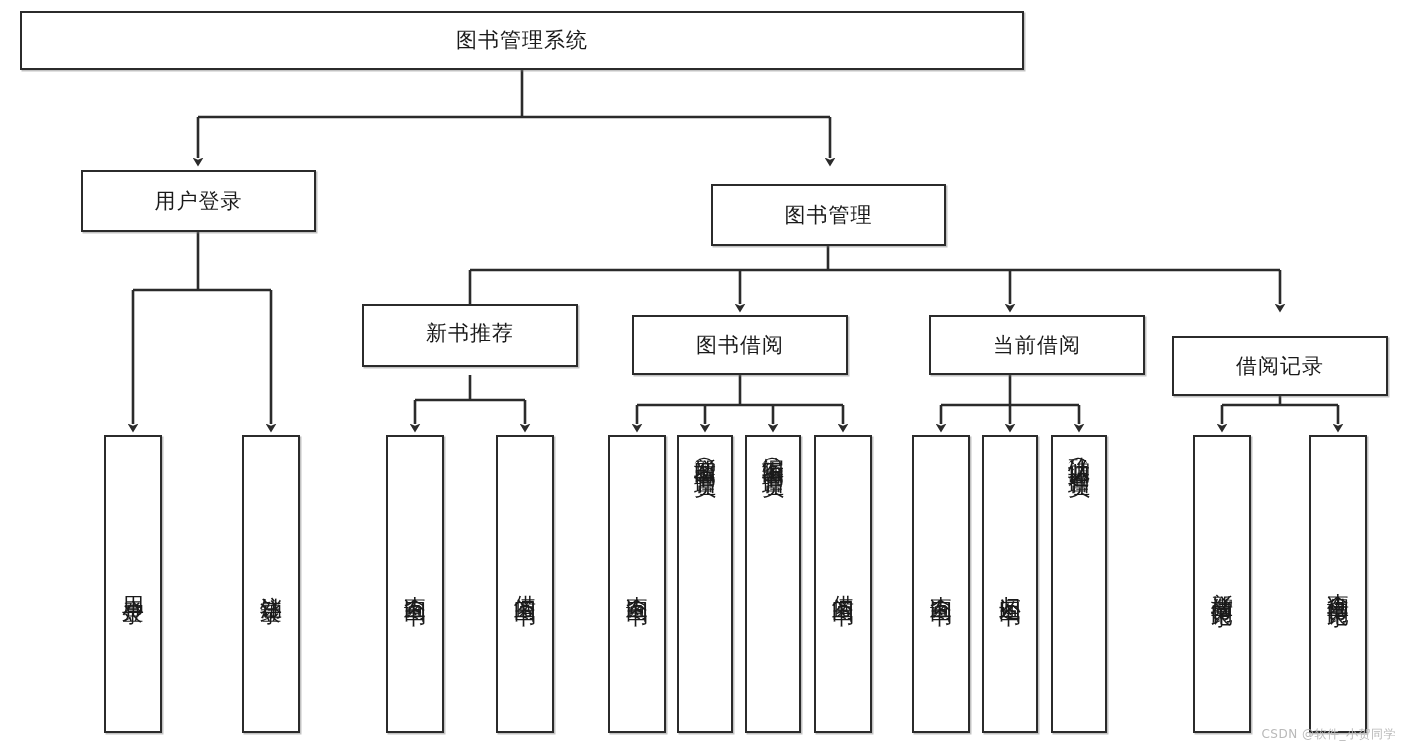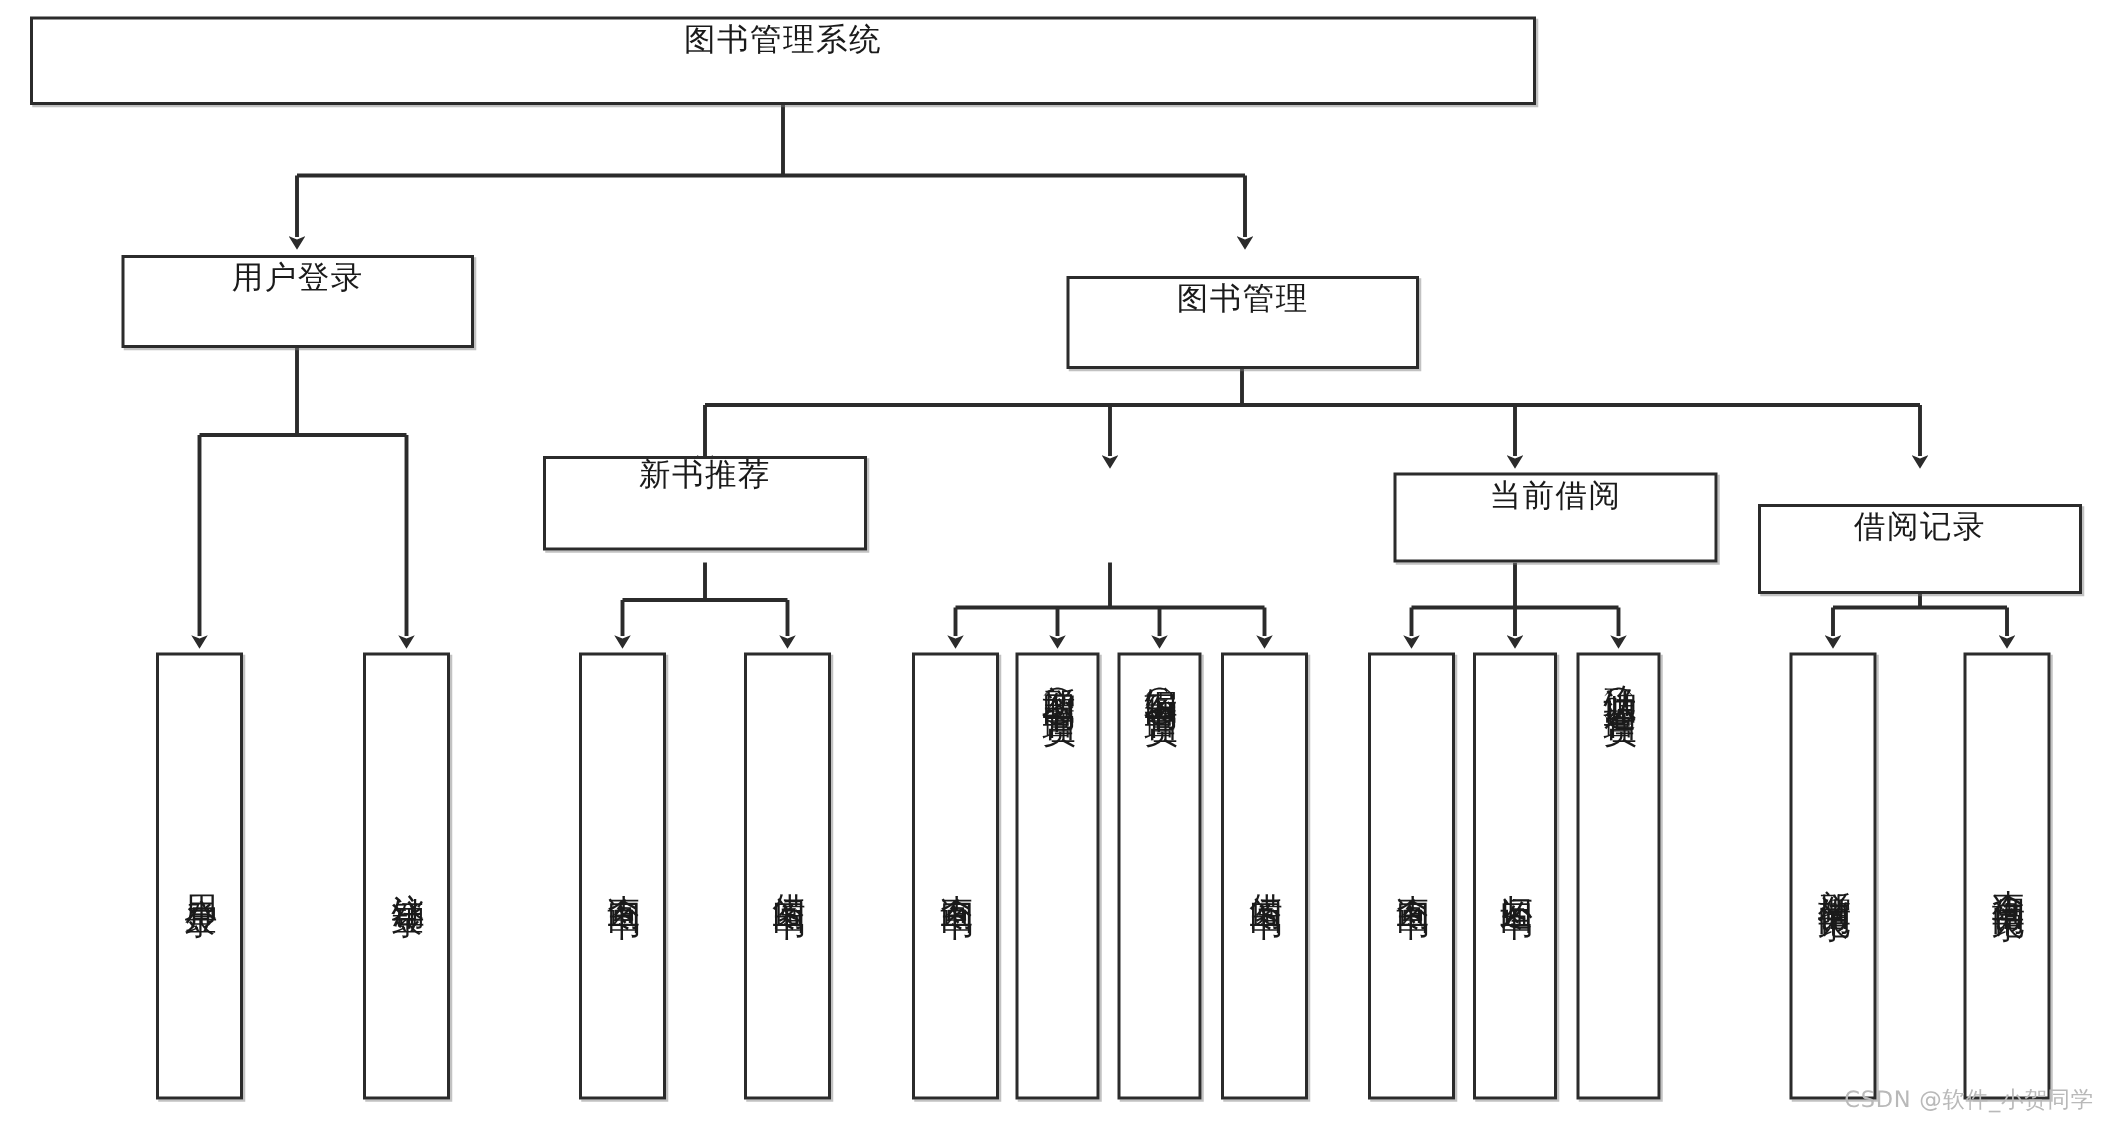--- a/index.html
+++ b/index.html
@@ -21,21 +21,21 @@
     width:1405px;
     height:747px;
     pointer-events:none;
   }
   .node{
     position:absolute;
     box-sizing:border-box;
     border:2px solid #2b2b2b;
     background:#ffffff;
     display:flex;
-    align-items:flex-start;
+    align-items:center;
     justify-content:center;
     box-shadow:1.5px 1.5px 0 rgba(120,120,120,0.45);
   }
   .node .label{
     font-size:21px;
     line-height:1.25;
     letter-spacing:1px;
     color:#1a1a1a;
     white-space:nowrap;
   }
@@ -57,21 +57,21 @@
   .node.vert.toptext{
     align-items:flex-start;
   }
   .node.vert.toptext .label{
     margin-top:2px;
   }
   #watermark{
     position:absolute;
     right:9px;
     bottom:4px;
-    font-size:15px;
+    font-size:12px;
     color:#b9b9b9;
     letter-spacing:0.5px;
     white-space:nowrap;
     user-select:none;
   }
 </style>
 </head>
 <body>
 
 <div id="canvas">
@@ -133,20 +133,23 @@
   <div class="node" style="left:81px;top:170px;width:235px;height:62px;">
     <span class="label">用户登录</span>
   </div>
   <div class="node" style="left:711px;top:184px;width:235px;height:62px;">
     <span class="label">图书管理</span>
   </div>
 
   <div class="node" style="left:362px;top:304px;width:216px;height:63px;font-family:Liberation Mono, monospace;">
     <span class="label">新书推荐</span>
   </div>
+  <div class="node" style="left:632px;top:315px;width:216px;height:60px;">
+    <span class="label">图书借阅</span>
+  </div>
   <div class="node" style="left:902px;top:315px;width:216px;height:60px;margin-left:27px;">
     <span class="label">当前借阅</span>
   </div>
   <div class="node" style="left:1172px;top:315px;width:216px;height:60px;margin-top:21px;">
     <span class="label">借阅记录</span>
   </div>
 
   <div class="node vert" style="left:104px;top:435px;width:58px;height:298px;">
     <span class="label">用户登录</span>
   </div>

